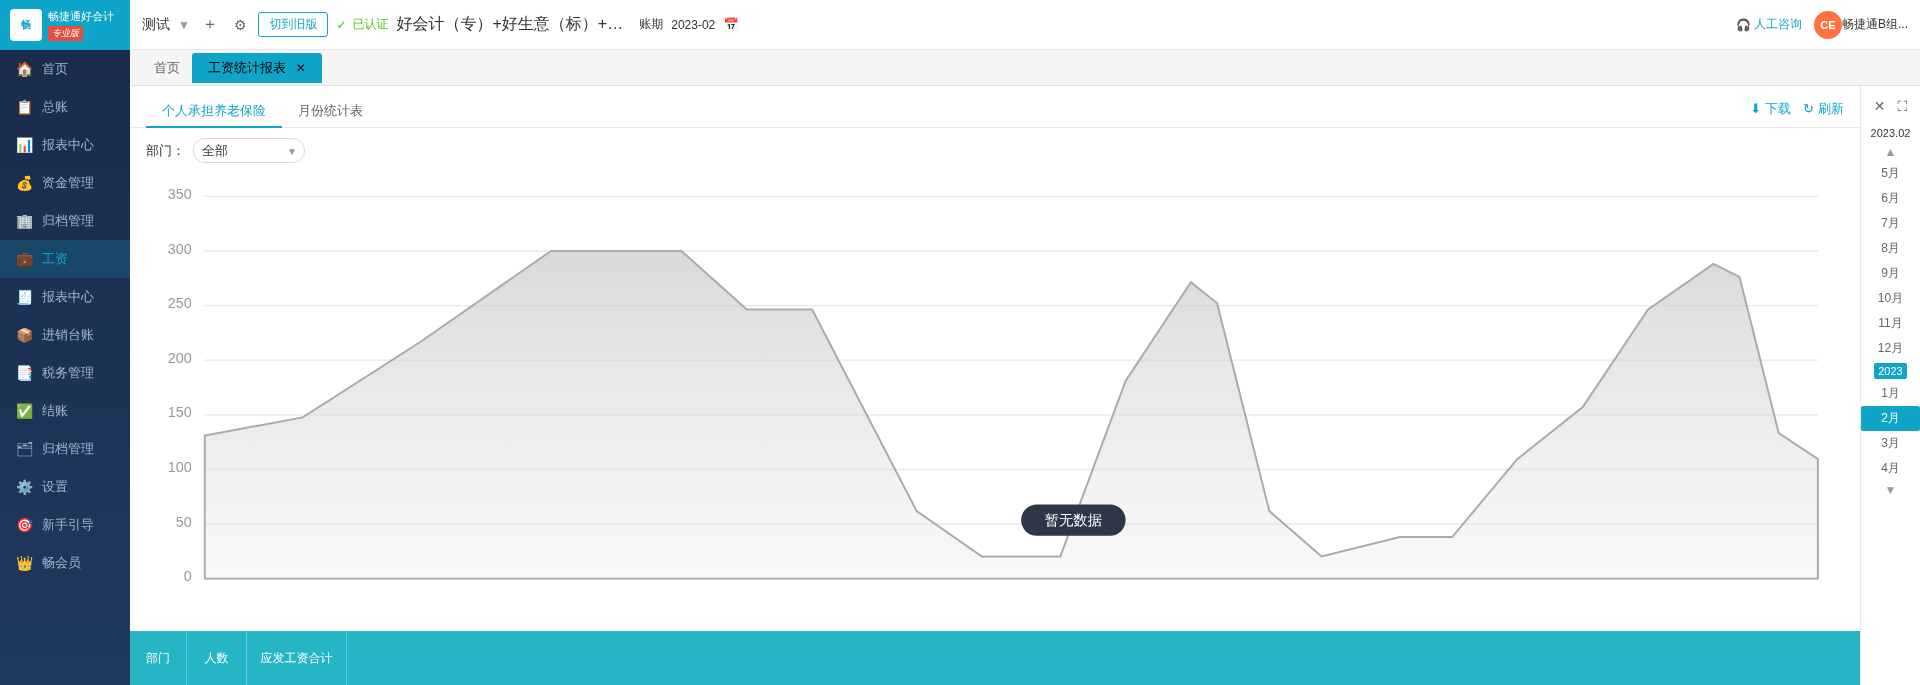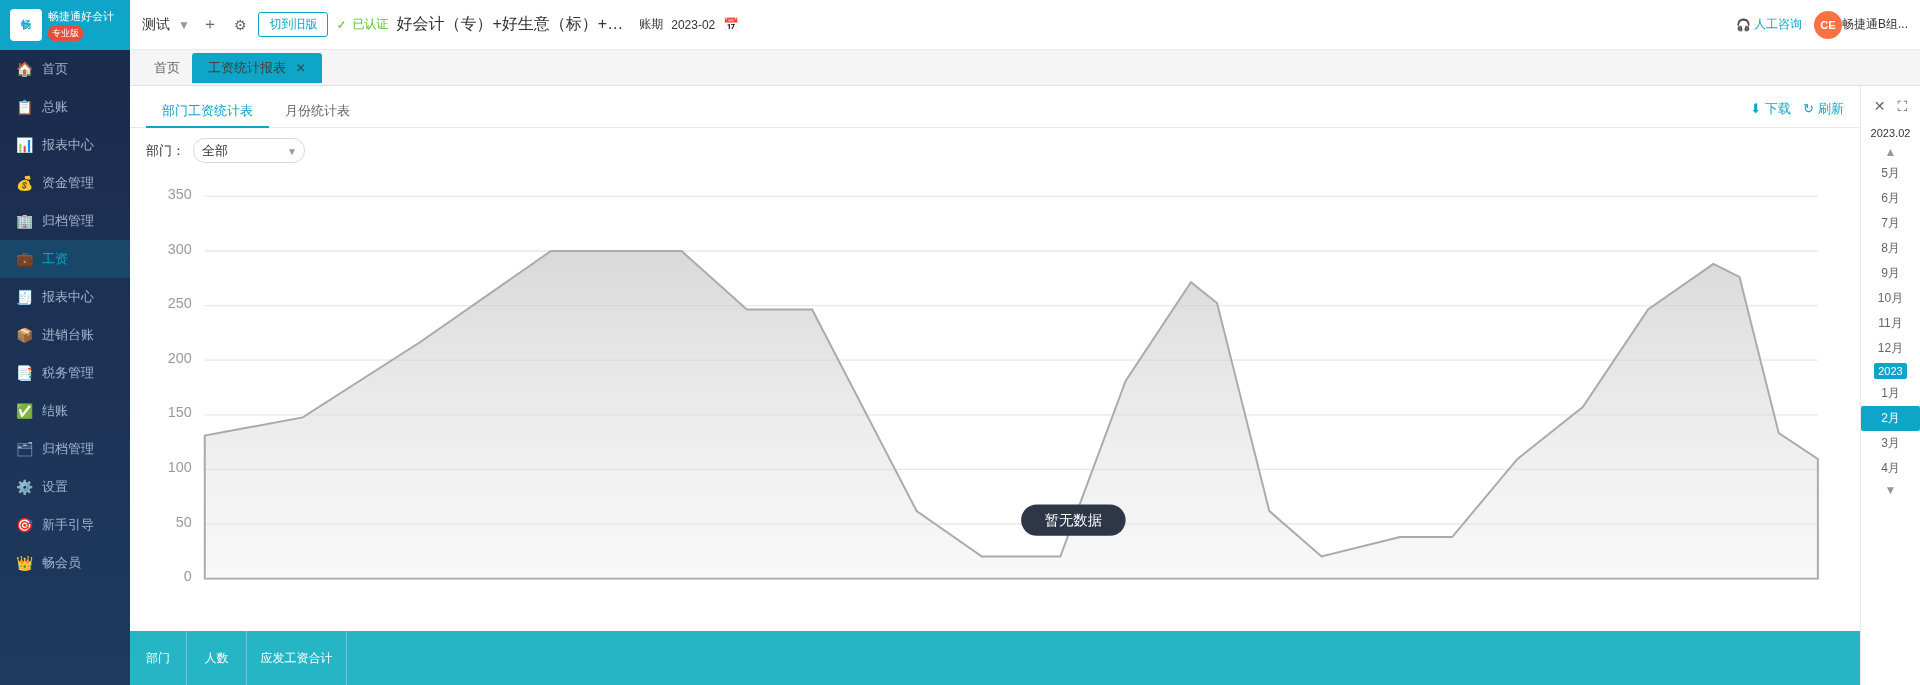--- a/index.html
+++ b/index.html
@@ -38,23 +38,24 @@
     .sidebar-logo-text {
       color: white;
       font-size: 11px;
       line-height: 1.3;
     }
     .sidebar-logo-badge {
       background: #e74c3c;
       color: white;
       font-size: 9px;
       padding: 1px 4px;
-      border-radius: 6px;
+      border-radius: 0;
       margin-top: 2px;
       display: inline-block;
+      font-style: italic;
     }
     .sidebar-item {
       display: flex;
       align-items: center;
       gap: 8px;
       padding: 10px 16px;
       color: #a0b4cc;
       cursor: pointer;
       font-size: 13px;
     }
@@ -128,21 +129,21 @@
     }
     .tab-item {
       padding: 6px 16px;
       font-size: 13px;
       cursor: pointer;
       border-radius: 3px 3px 0 0;
       color: #666;
     }
     .tab-item.active {
       background: #0ea5c8;
-      color: #404040;
+      color: #000000;
     }
     .tab-close { margin-left: 6px; font-size: 12px; cursor: pointer; }
     .tab-home { color: #666; padding: 6px 12px; }
 
     
     .content {
       flex: 1;
       display: flex;
       overflow: hidden;
     }
@@ -424,21 +425,21 @@
     <div class="tab-item active">
       <span>工资统计报表</span>
       <span class="tab-close">✕</span>
     </div>
   </div>
 
   <div class="content">
     <div class="main-content">
 
       <div class="subtabs">
-        <div class="subtab active">部门工资统计表</div>
+        <div class="subtab active">个人承担养老保险</div>
         <div class="subtab">月份统计表</div>
         <div style="margin-left:auto;display:flex;gap:12px;padding-bottom:6px;">
           <div class="toolbar-btn">
             <span>⬇</span>
             <span>下载</span>
           </div>
           <div class="toolbar-btn">
             <span>↻</span>
             <span>刷新</span>
           </div>

